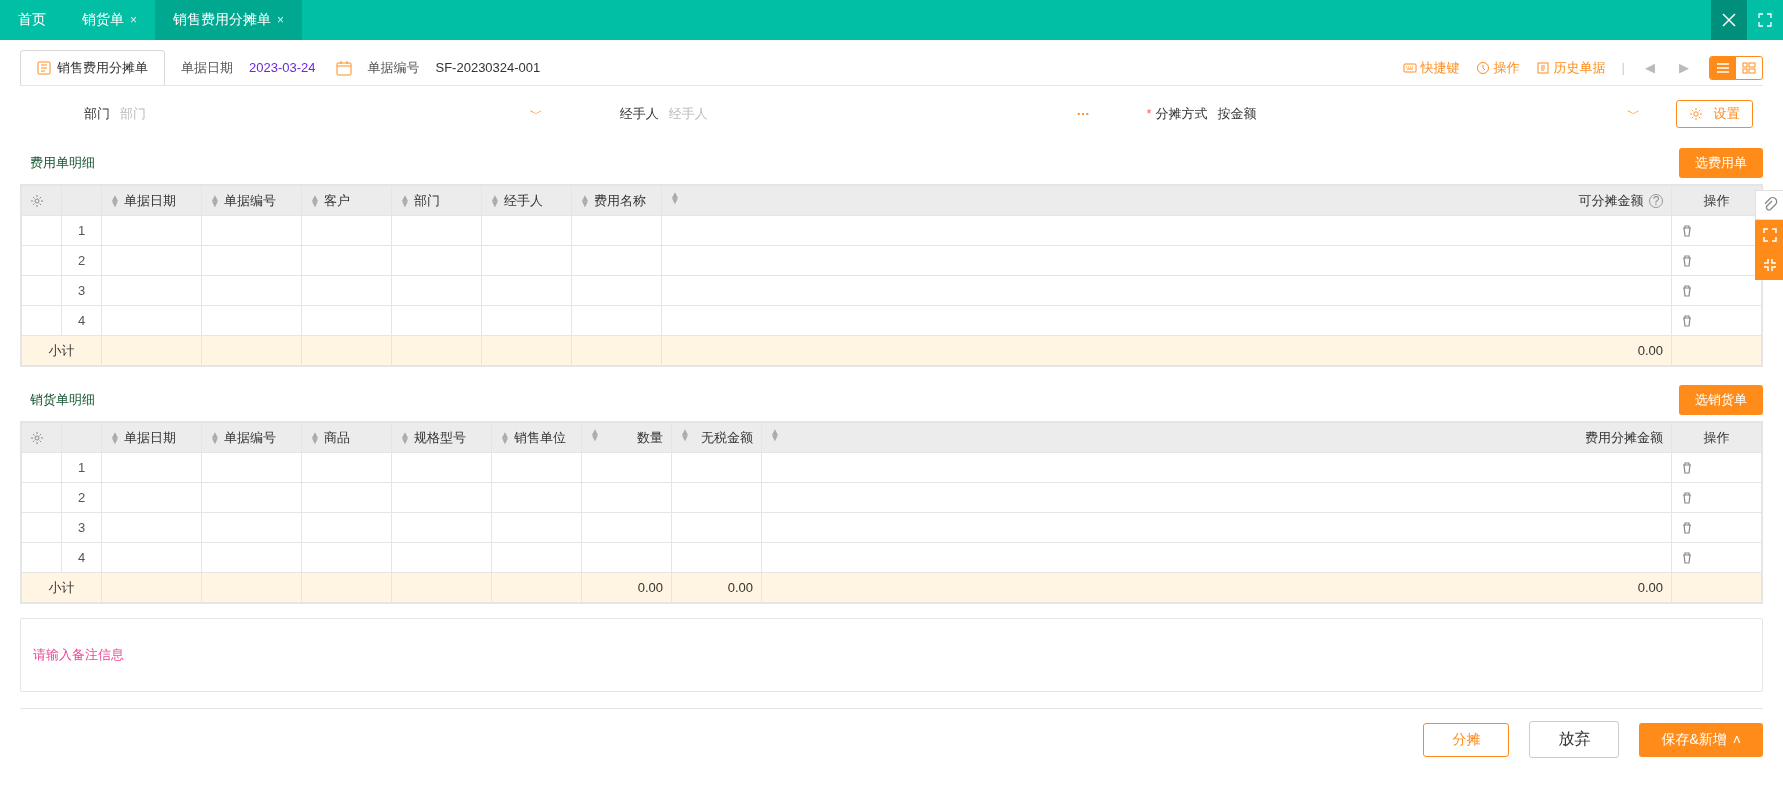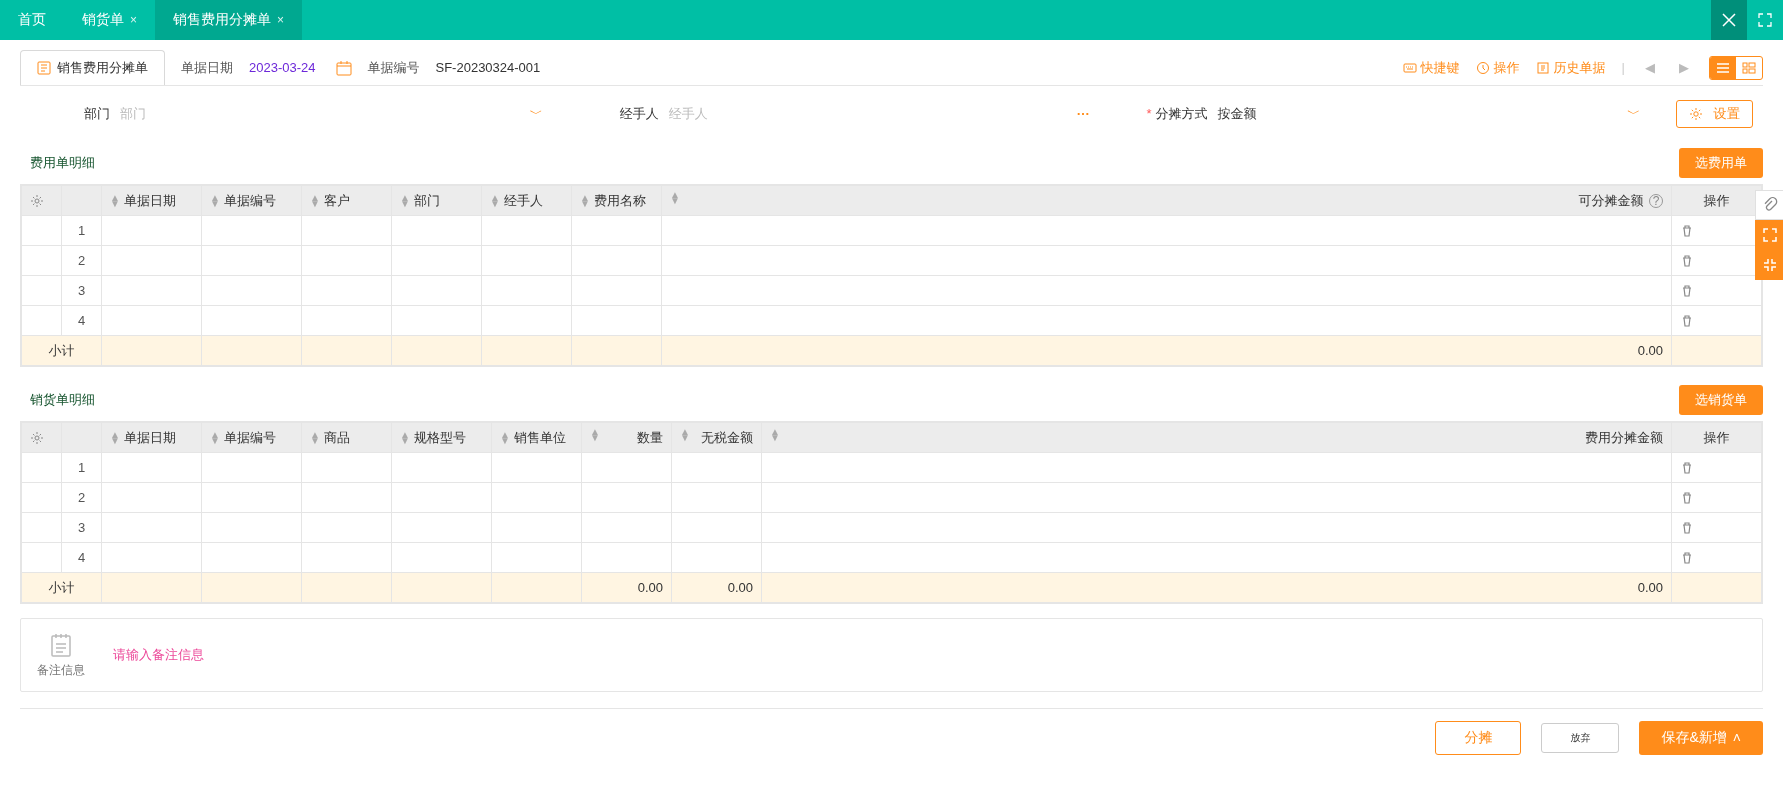--- a/index.html
+++ b/index.html
@@ -194,21 +194,21 @@
   padding: 7px 28px;
   font-size: 14px;
   cursor: pointer;
 }
 .btn-outline-gray {
   border: 1px solid #ccc;
   color: #333;
   background:#fff;
   border-radius: 3px;
   padding: 7px 28px;
-  font-size: 10px;
+  font-size: 16px;
   cursor: pointer;
 }
 .btn-solid-orange {
   background: #ff8c1a;
   color:#fff;
   border:none;
   border-radius: 3px;
   padding: 8px 22px;
   font-size: 14px;
   cursor:pointer;
@@ -587,29 +587,20 @@
         <td class="right">0.00</td>
         <td class="right">0.00</td>
         <td class="right">0.00</td>
         <td></td>
       </tr>
     </tfoot>
   </table>
 </div>
 
 <div class="remark-box">
-  <div class="remark-left">
-    <span class="icon">
-      <svg width="24" height="26" viewBox="0 0 24 26">
-          <rect x="3" y="4" width="18" height="20" rx="1" fill="none" stroke="#bbb" stroke-width="1.5"></rect>
-          <path d="M7 2v4M12 2v4M17 2v4M7 12h10M7 16h10M7 20h7" stroke="#bbb" stroke-width="1.5"></path>
-        </svg>
-    </span>
-    <span>备注信息</span>
-  </div>
   <div class="remark-input">
     <span>请输入备注信息</span>
   </div>
 </div>
 
 <div class="footer-bar">
   <button class="btn-outline-orange">分摊</button>
   <button class="btn-outline-gray">放弃</button>
   <button class="btn-solid-orange">
     <span>保存&amp;新增</span>

